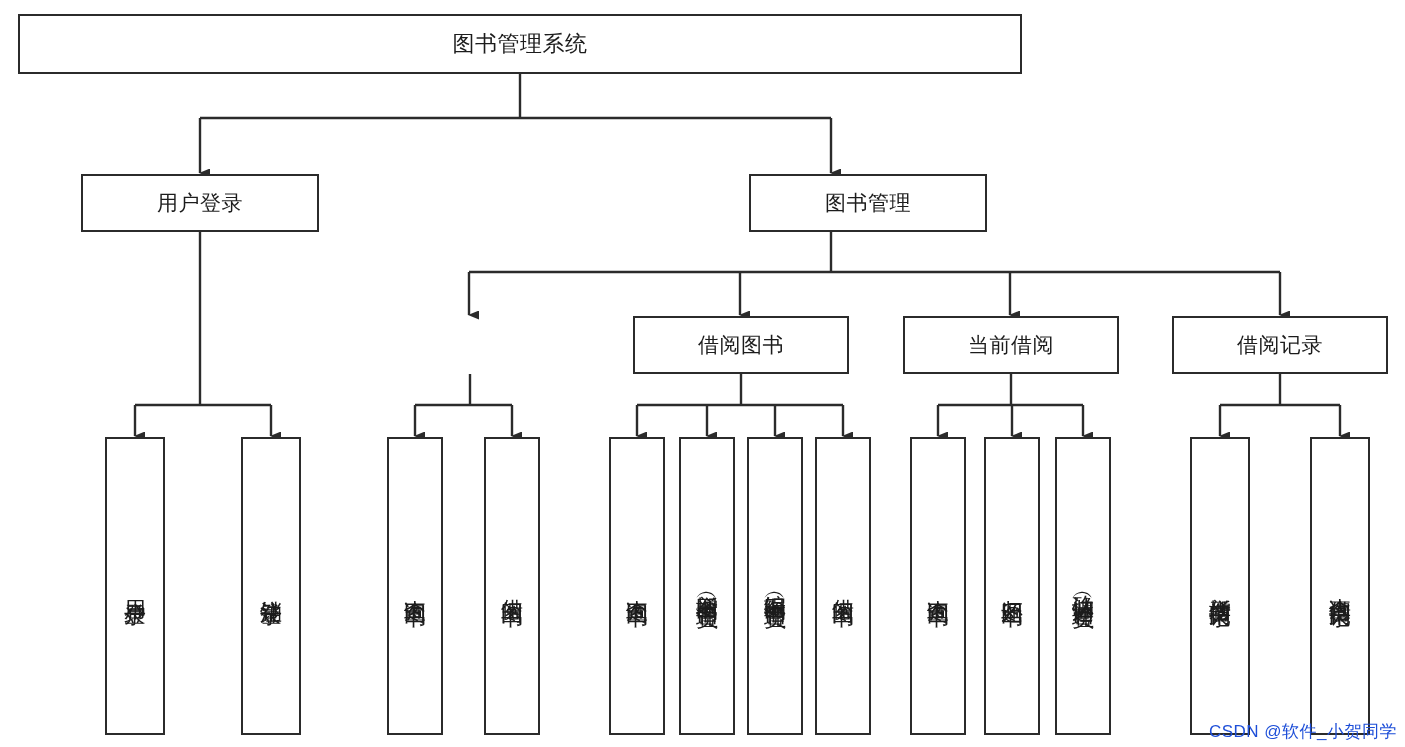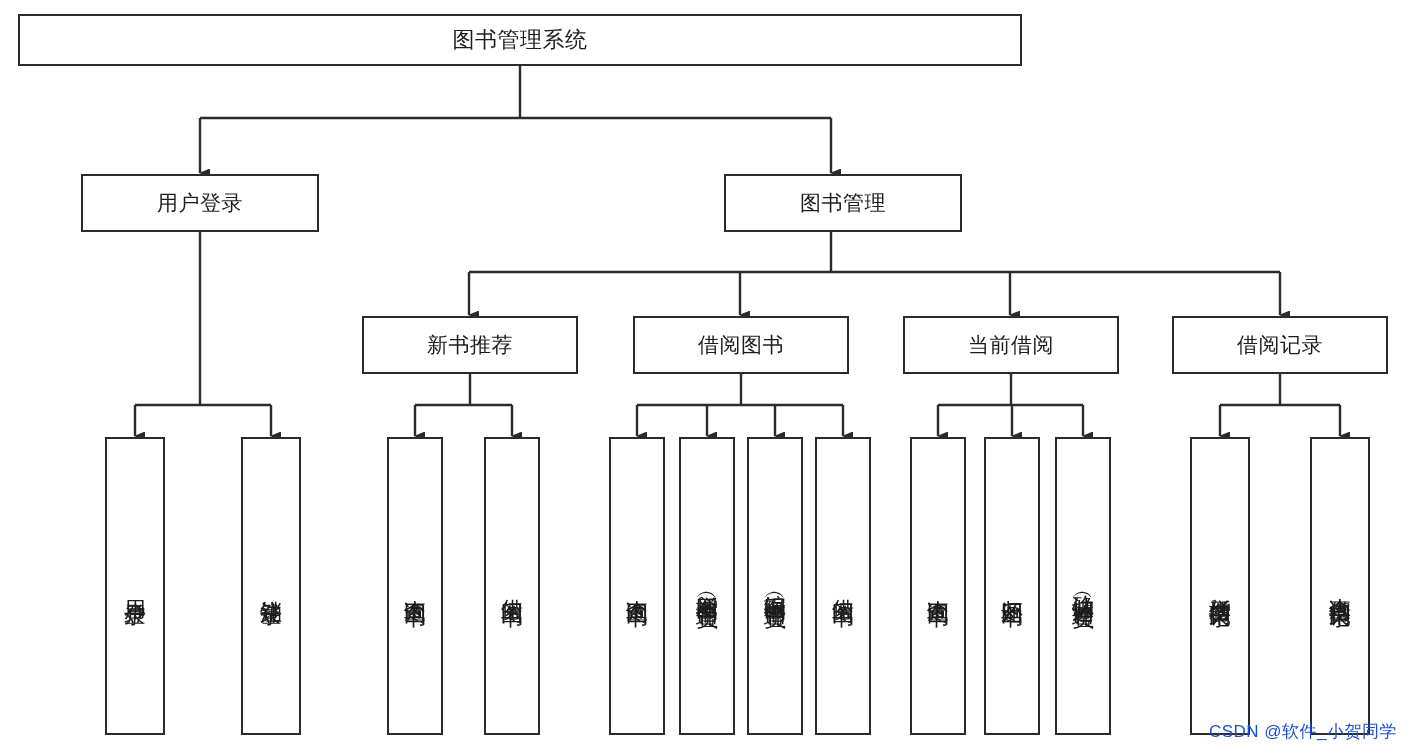--- a/index.html
+++ b/index.html
@@ -118,34 +118,31 @@
         <line x1="938" y1="405" x2="938" y2="436" marker-end="url(#arrowhead)"></line>
         <line x1="1012" y1="405" x2="1012" y2="436" marker-end="url(#arrowhead)"></line>
         <line x1="1083" y1="405" x2="1083" y2="436" marker-end="url(#arrowhead)"></line>
         <line x1="1280" y1="374" x2="1280" y2="405"></line>
         <line x1="1220" y1="405" x2="1340" y2="405"></line>
         <line x1="1220" y1="405" x2="1220" y2="436" marker-end="url(#arrowhead)"></line>
         <line x1="1340" y1="405" x2="1340" y2="436" marker-end="url(#arrowhead)"></line>
       </g>
   </svg>
 
-  <div class="node root horiz" style="left: 18px; top: 14px; width: 1004px; height: 52px;">
+  <div class="node root horiz" style="left: 18px; top: 14px; width: 1004px; height: 60px;">
     <span class="node-label">图书管理系统</span>
   </div>
 
   <div class="node horiz" style="left: 81px; top: 174px; width: 238px; height: 58px;">
     <span class="node-label">用户登录</span>
   </div>
-  <div class="node horiz" style="left: 724px; top: 174px; width: 238px; height: 58px;">
+  <div class="node horiz" style="left: 749px; top: 174px; width: 238px; height: 58px;">
     <span class="node-label">图书管理</span>
   </div>
 
-  <div class="node horiz" style="left: 362px; top: 316px; width: 216px; height: 58px;">
-    <span class="node-label">新书推荐</span>
-  </div>
   <div class="node horiz" style="left: 633px; top: 316px; width: 216px; height: 58px;">
     <span class="node-label">借阅图书</span>
   </div>
   <div class="node horiz" style="left: 903px; top: 316px; width: 216px; height: 58px;">
     <span class="node-label">当前借阅</span>
   </div>
   <div class="node horiz" style="left: 1172px; top: 316px; width: 216px; height: 58px;">
     <span class="node-label">借阅记录</span>
   </div>
 

